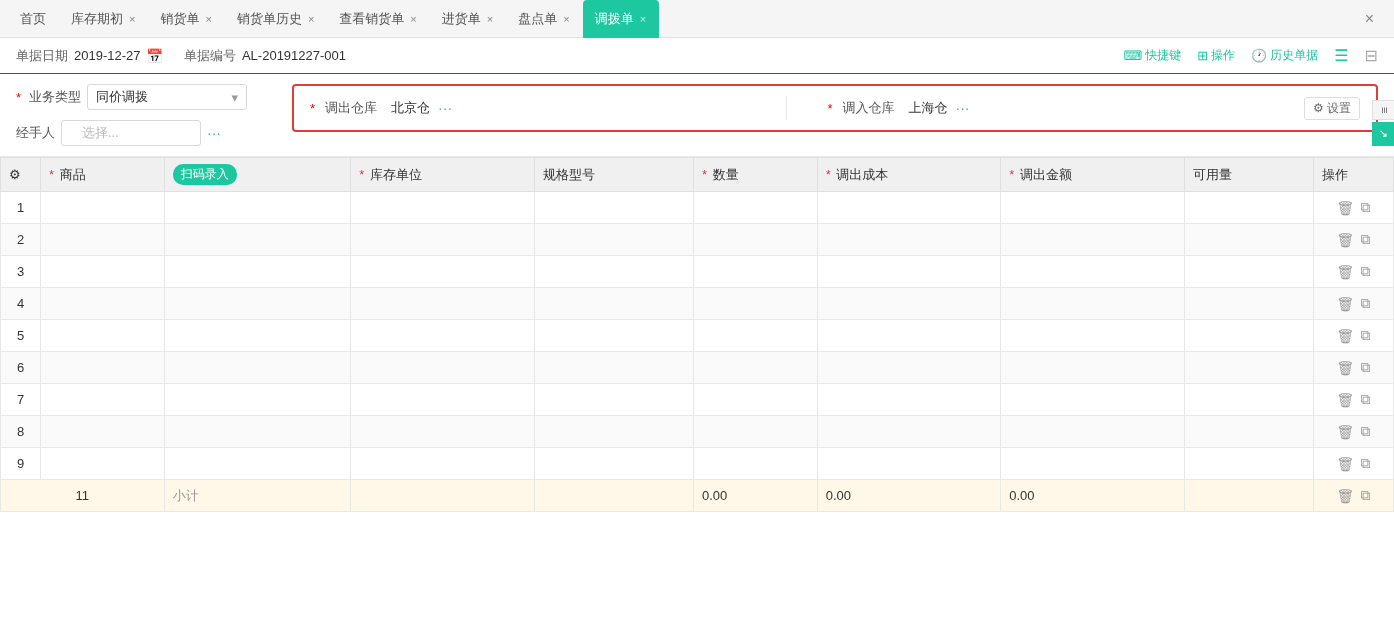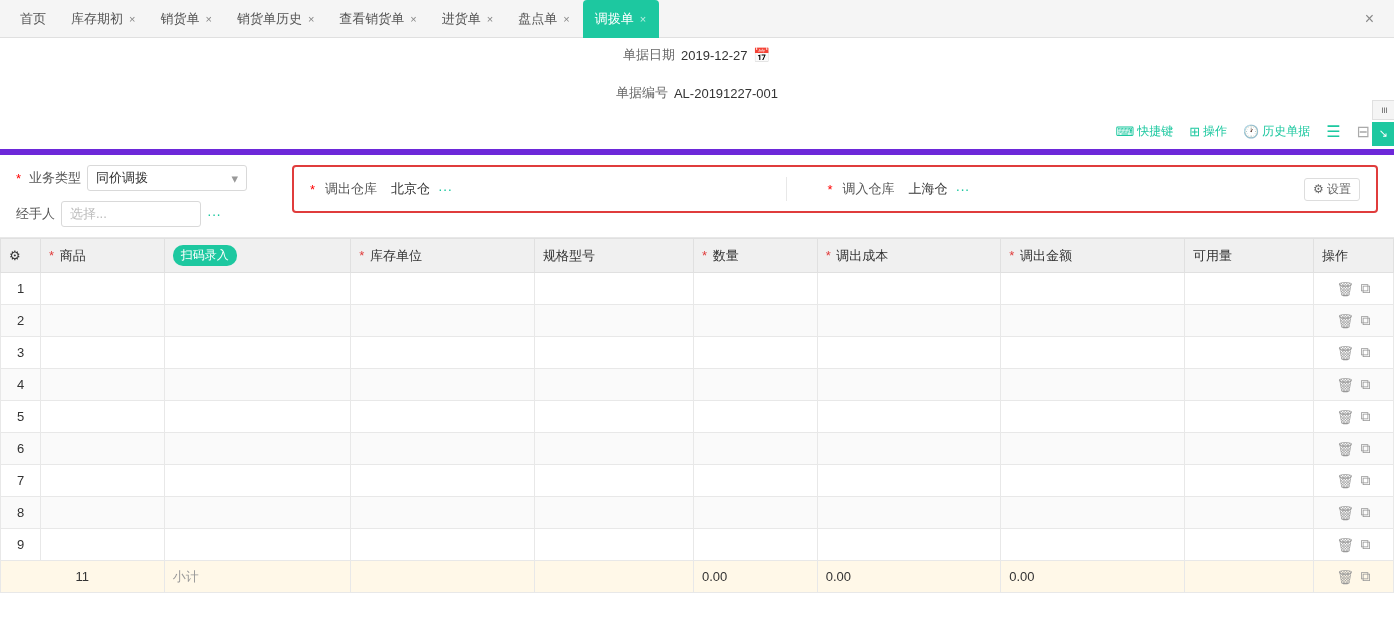--- a/index.html
+++ b/index.html
@@ -43,25 +43,24 @@
       padding: 0 12px;
       font-size: 16px;
       cursor: pointer;
       color: #888;
     }
 
     
     .form-header {
       display: flex;
       align-items: center;
-      padding: 8px 24px;
-      border-bottom: 6px solid #6d28d9;
+      padding: 8px 16px;
+      border-bottom: 1px solid #6d28d9;
       background: #fff;
       gap: 20px;
-      flex-direction: column;
     }
     .form-header-item {
       display: flex;
       align-items: center;
       gap: 6px;
       font-size: 13px;
       color: #333;
     }
     .form-header-item .label { color: #666; }
     .form-header-item .value { color: #333; font-weight: 500; }
@@ -302,21 +301,21 @@
         <span class="field-label">业务类型</span>
         <div class="dropdown-select">
           <span>同价调拨</span>
           <span class="arrow">▾</span>
         </div>
       </div>
 
       <div class="form-field">
         <span class="field-label">经手人</span>
         <div class="field-input">
-          <span style="color:#bbb;">选择...</span>
+          <span style="color:#bbb;margin-left:12px;">选择...</span>
         </div>
         <span class="more-btn">···</span>
       </div>
     </div>
 
     <div class="warehouse-box">
 
       <div class="warehouse-field">
         <span class="required-star">*</span>
         <span class="field-label">调出仓库</span>

